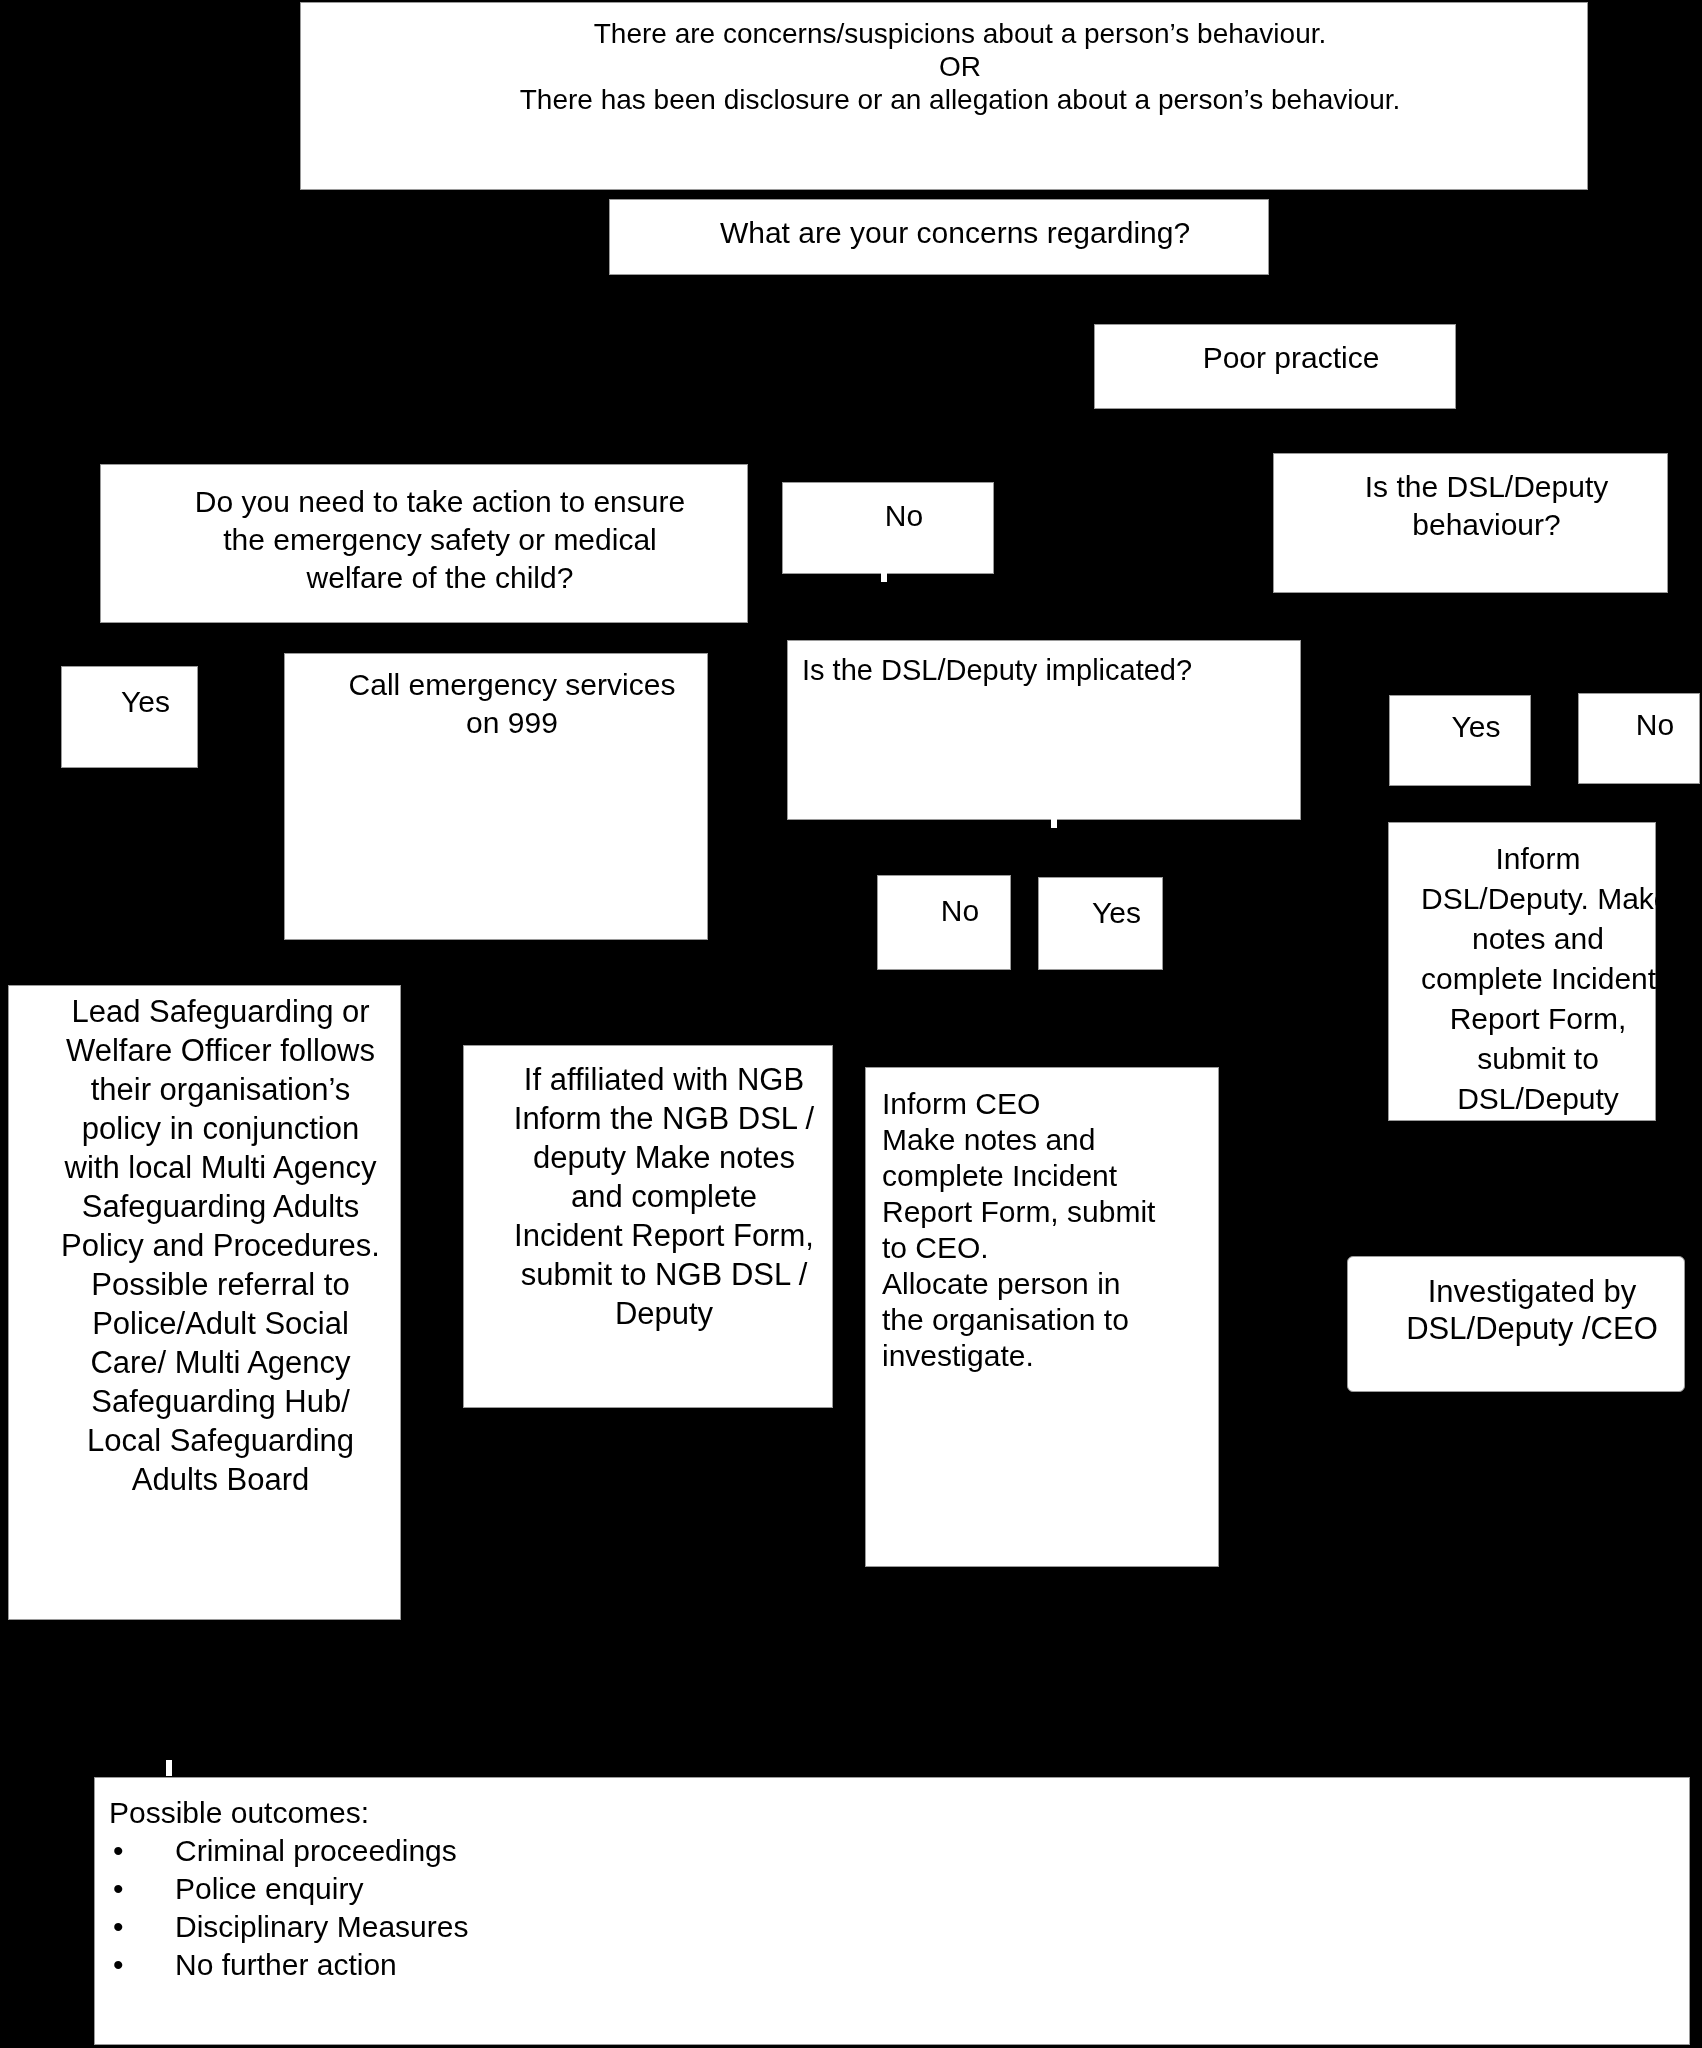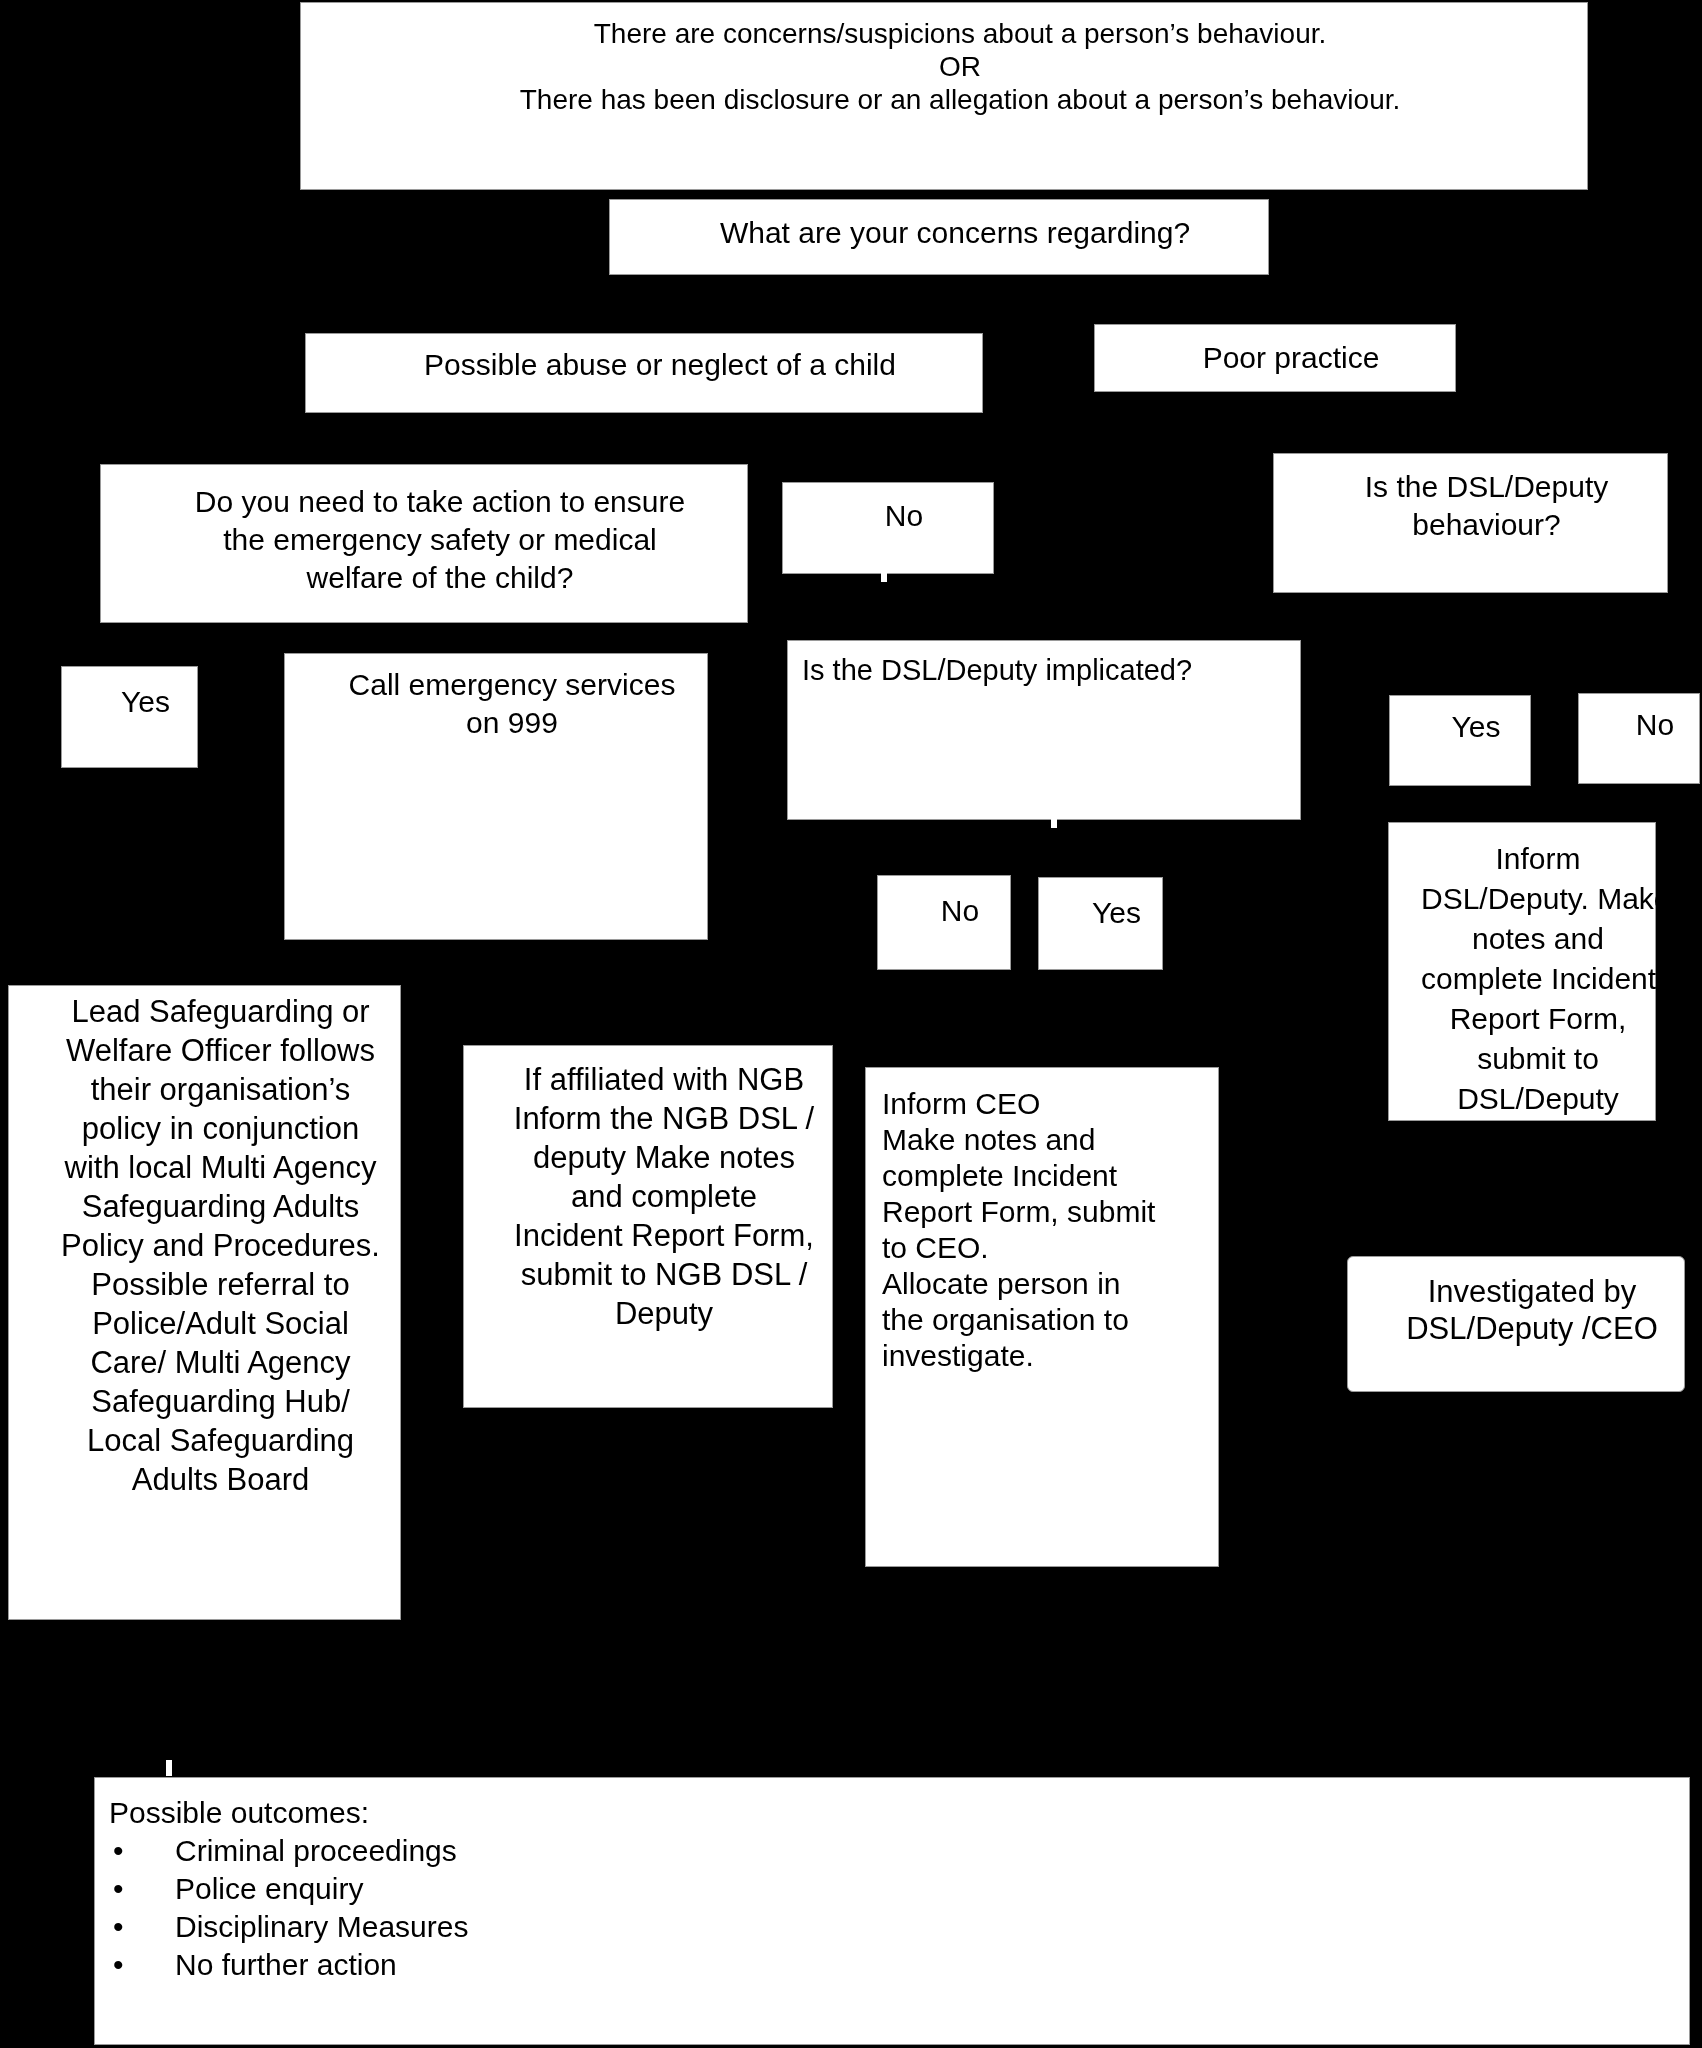--- a/index.html
+++ b/index.html
@@ -25,25 +25,22 @@
   <div class="box" style="left:300px;top:2px;width:1288px;height:188px;padding-top:14px;font-size:28px;line-height:33px;">
     <div class="line">There are concerns/suspicions about a person’s behaviour.</div>
     <div class="line">OR</div>
     <div class="line">There has been disclosure or an allegation about a person’s behaviour.</div>
   </div>
 
   <div class="box" style="left:609px;top:199px;width:660px;height:76px;padding-top:14px;">
     <div class="line">What are your concerns regarding?</div>
   </div>
 
-  <div class="box" style="left:305px;top:333px;width:678px;height:80px;padding-top:12px;">
-    <div class="line">Possible abuse or neglect of a child</div>
-  </div>
 
-  <div class="box" style="left:1094px;top:324px;width:362px;height:68px;padding-top:14px;">
+  <div class="box" style="left:1094px;top:324px;width:362px;height:85px;padding-top:14px;">
     <div class="line">Poor practice</div>
   </div>
 
   <div class="box" style="left:100px;top:464px;width:648px;height:159px;padding-top:18px;">
     <div class="line">Do you need to take action to ensure</div>
     <div class="line">the emergency safety or medical</div>
     <div class="line">welfare of the child?</div>
   </div>
 
   <div class="box" style="left:782px;top:482px;width:212px;height:92px;padding-top:14px;">

